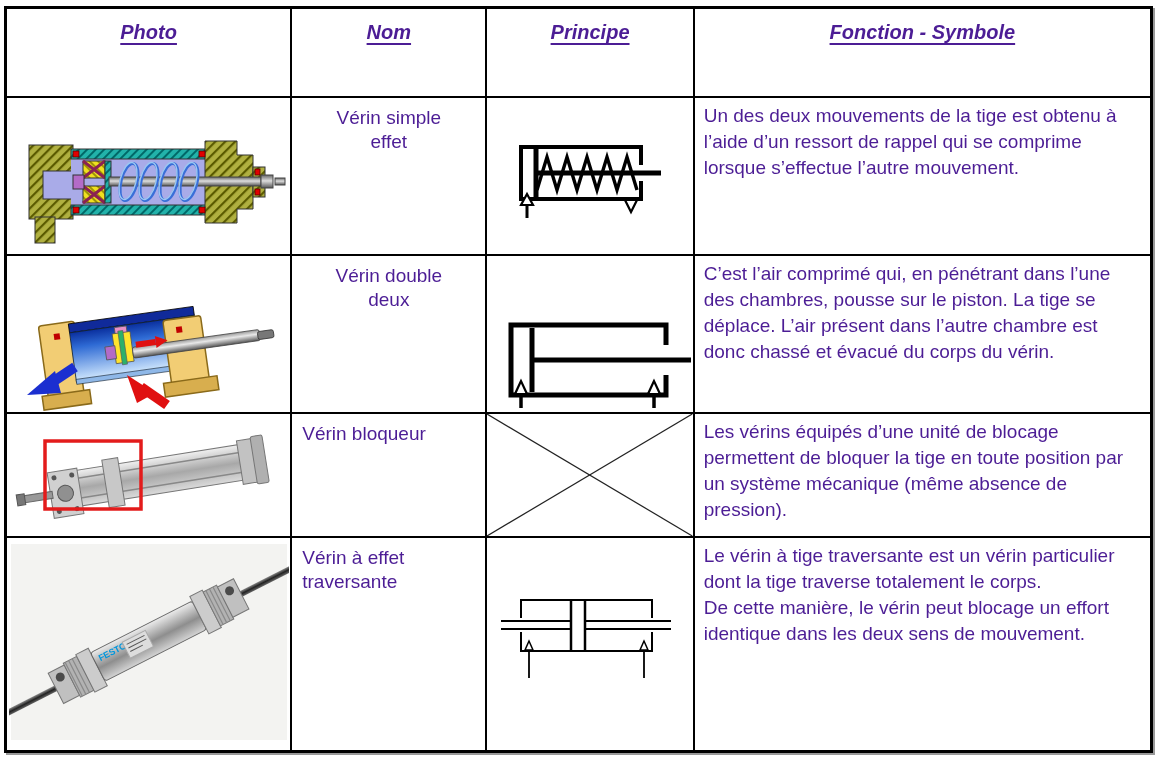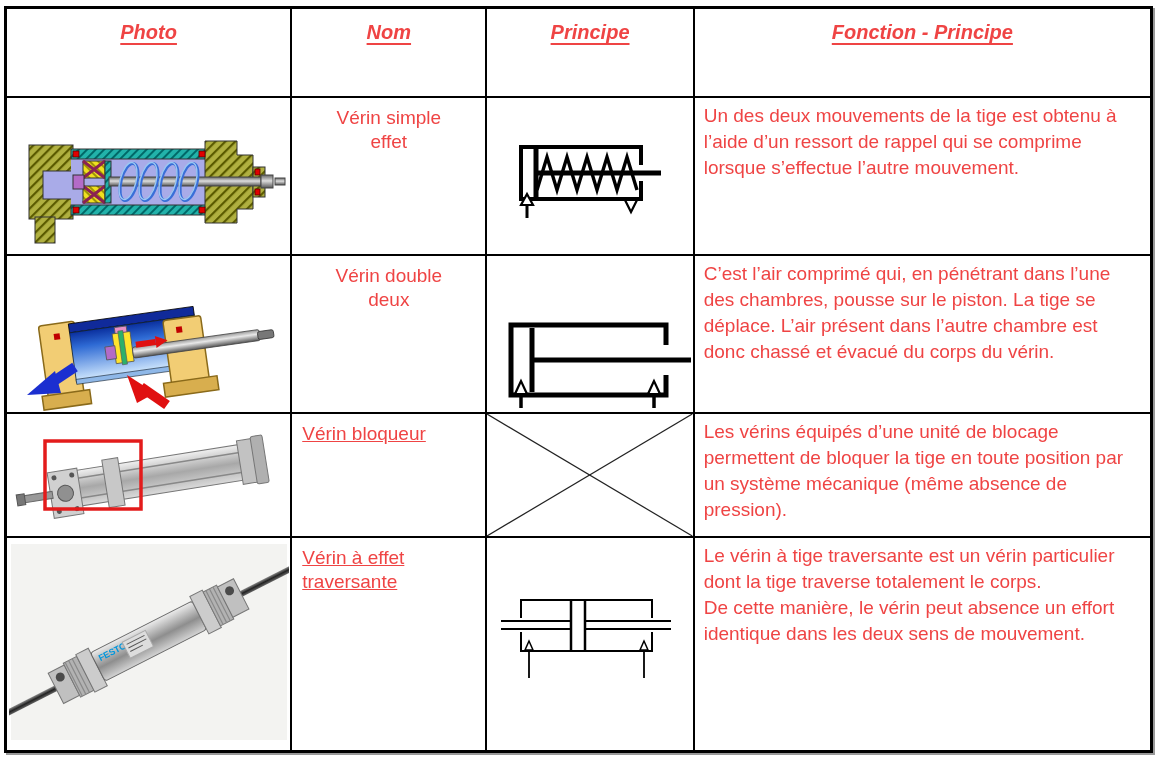--- a/index.html
+++ b/index.html
@@ -1,31 +1,31 @@
 <!DOCTYPE html>
 <html><head>
 <meta charset="utf-8">
 <style>
   html,body{margin:0;padding:0;background:#fff;}
   .page{position:relative;width:1161px;height:760px;background:#fff;overflow:hidden;
-        font-family:"Liberation Sans",sans-serif;color:#ef4444;}
+        font-family:"Liberation Sans",sans-serif;color:#4c1d95;}
   table.doc{border-collapse:collapse;table-layout:fixed;margin:6px 0 0 4px;
             width:1149px;border:3px solid #000;box-shadow:2px 2px 0 #999;}
   td{border:2px solid #000;vertical-align:top;overflow:hidden;}
   tr.r-head{height:89px;}
   tr.r1{height:158px;}
   tr.r2{height:158px;}
   tr.r3{height:124px;}
   tr.r4{height:215px;}
   td.hdr{text-align:center;padding-top:12px;}
   td.hdr span{font-weight:bold;font-style:italic;font-size:20px;
               text-decoration:underline;text-decoration-thickness:2px;text-underline-offset:4px;}
   td.name-cell{font-size:19px;line-height:24px;padding-top:8px;white-space:pre-line;}
   td.name-center{text-align:center;}
-  td.name-left{text-align:left;padding-left:10px;padding-right:22px;text-decoration:underline;}
+  td.name-left{text-align:left;padding-left:10px;padding-right:22px;}
   td.func-cell{font-size:19px;line-height:26px;padding:5px 8px 8px 9px;white-space:pre-line;}
   td.photo-cell,td.sym-cell{text-align:center;vertical-align:middle;padding:0;position:relative;}
   svg{display:block;margin:0 auto;}
   svg.xcross{position:absolute;inset:0;width:100%;height:100%;}
 </style>
 </head>
 <body>
 
 <div class="page">
 <table class="doc">
@@ -34,21 +34,21 @@
         <col style="width:194px">
         <col style="width:206px">
         <col style="width:455px">
       </colgroup>
 
   <tbody>
         <tr class="r-head">
     <td class="hdr"><span>Photo</span></td>
     <td class="hdr"><span>Nom</span></td>
     <td class="hdr"><span>Principe</span></td>
-    <td class="hdr"><span>Fonction - Principe</span></td>
+    <td class="hdr"><span>Fonction - Symbole</span></td>
   </tr>
 
   <tr class="r1">
     <td class="photo-cell">
       <svg width="280" height="154" viewBox="0 0 280 154">
         <defs>
           <pattern id="hOlive" width="7" height="7" patternUnits="userSpaceOnUse" patternTransform="rotate(45)">
             <rect width="7" height="7" fill="#b0b040"></rect>
                   <line x1="1" y1="0" x2="1" y2="7" stroke="#5a5a00" stroke-width="2.4"></line>
           </pattern>
@@ -258,17 +258,17 @@
         <line x1="82" y1="62" x2="82" y2="113" stroke="#000" stroke-width="2.5"></line>
         <line x1="96" y1="62" x2="96" y2="113" stroke="#000" stroke-width="2.5"></line>
         <path d="M12,83 L82,83 M12,91 L82,91 M96,83 L182,83 M96,91 L182,91" fill="none" stroke="#000" stroke-width="2"></path>
         <polygon points="40,103 36,112 44,112" fill="#fff" stroke="#000" stroke-width="1.5"></polygon>
         <line x1="40" y1="113" x2="40" y2="140" stroke="#000" stroke-width="1.8"></line>
         <polygon points="155,103 151,112 159,112" fill="#fff" stroke="#000" stroke-width="1.5"></polygon>
         <line x1="155" y1="113" x2="155" y2="140" stroke="#000" stroke-width="1.8"></line>
       </svg>
     </td>
     <td class="func-cell">Le vérin à tige traversante est un vérin particulier dont la tige traverse totalement le corps.
-De cette manière, le vérin peut absence un effort identique dans les deux sens de mouvement.</td>
+De cette manière, le vérin peut blocage un effort identique dans les deux sens de mouvement.</td>
   </tr>
 </tbody>
     </table>
 </div>
 
 </body></html>

